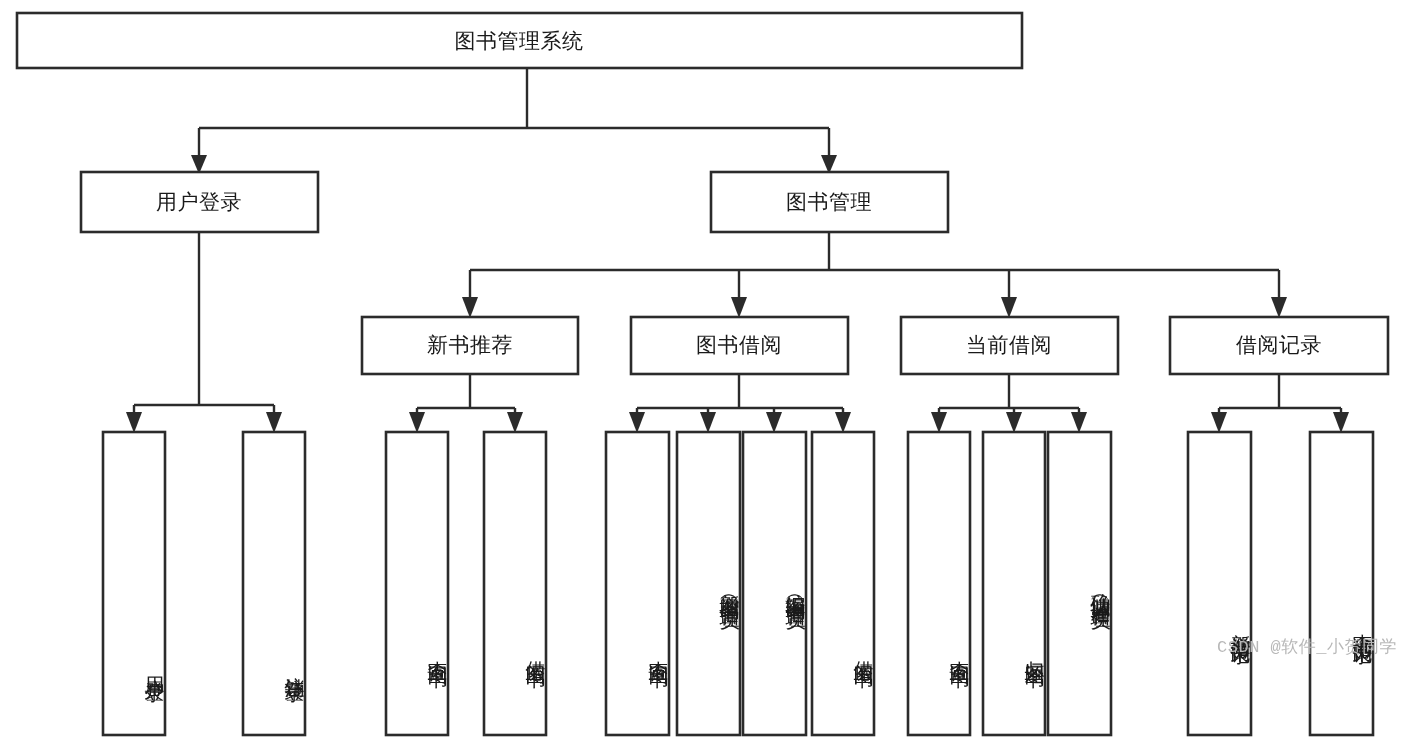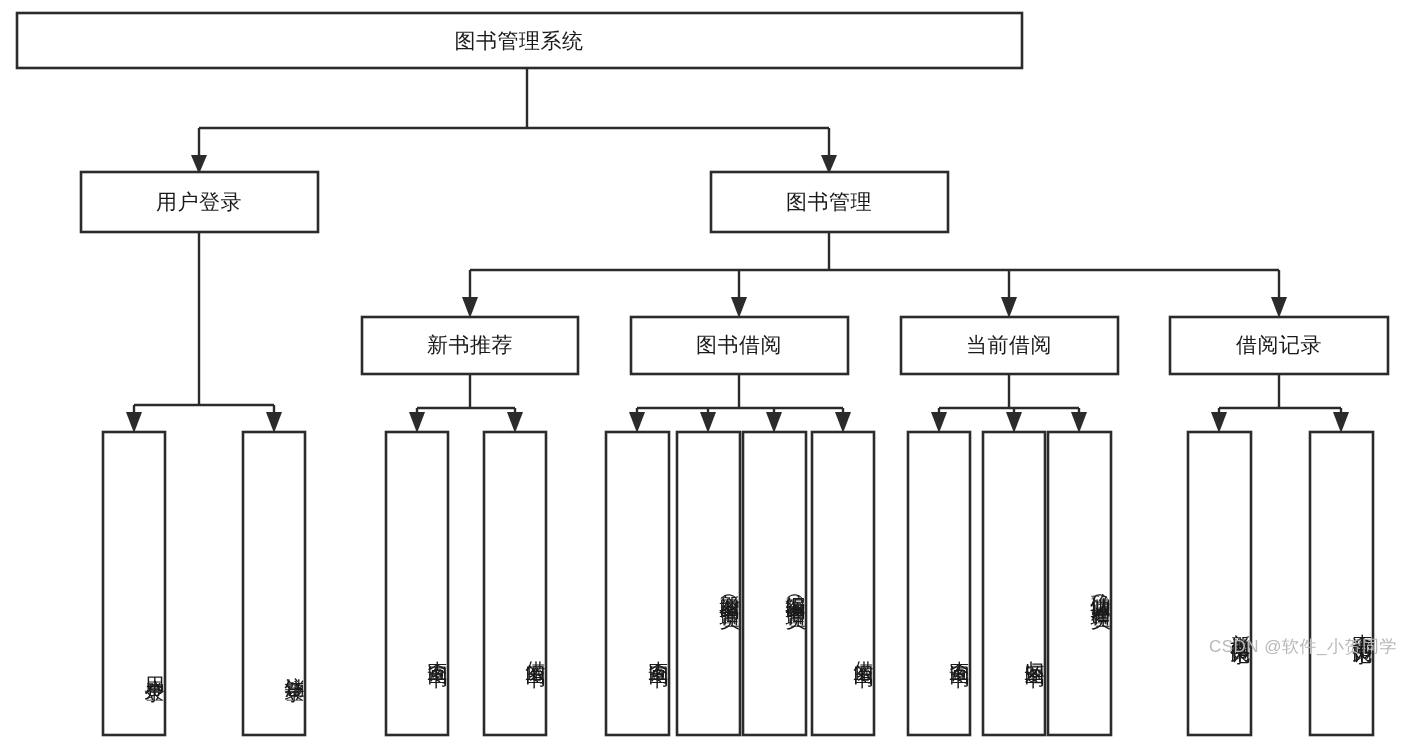--- a/index.html
+++ b/index.html
@@ -67,21 +67,21 @@
     line-height: 1.08;
     color: #1a1a1a;
     letter-spacing: 2.5px;
     white-space: nowrap;
     pointer-events: none;
   }
   .watermark {
     position: absolute;
     right: 8px;
     bottom: 4px;
-    font-family: Liberation Sans, sans-serif;
+    font-family: Liberation Mono, monospace;
     font-size: 17px;
     color: #b8b8b8;
     letter-spacing: 0.5px;
     white-space: nowrap;
   }
 </style>
 </head>
 <body>
 
 <div id="diagram-root">

